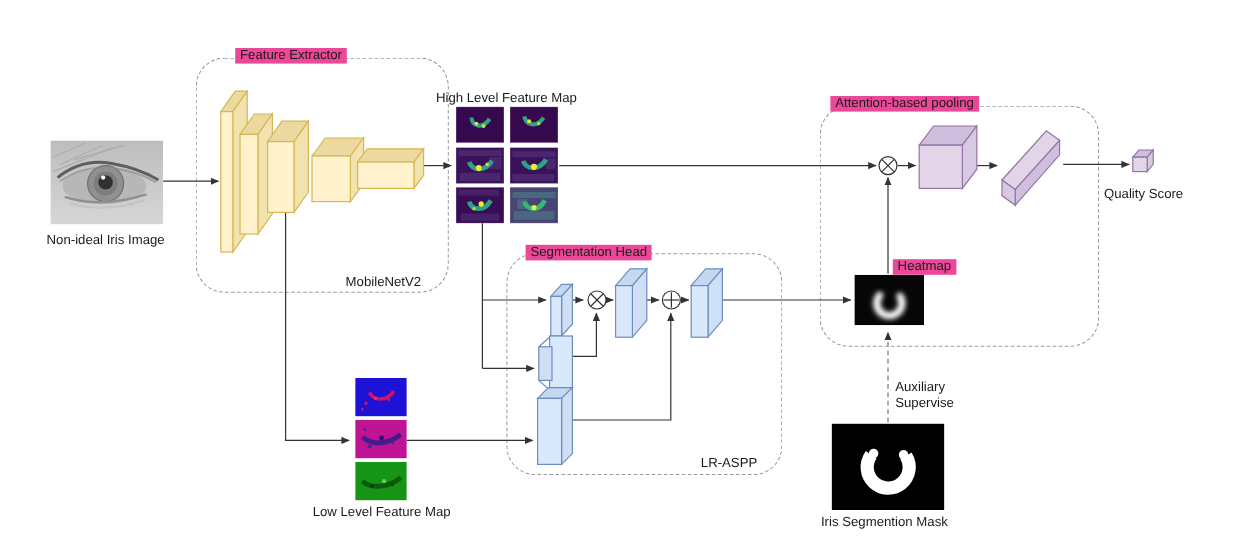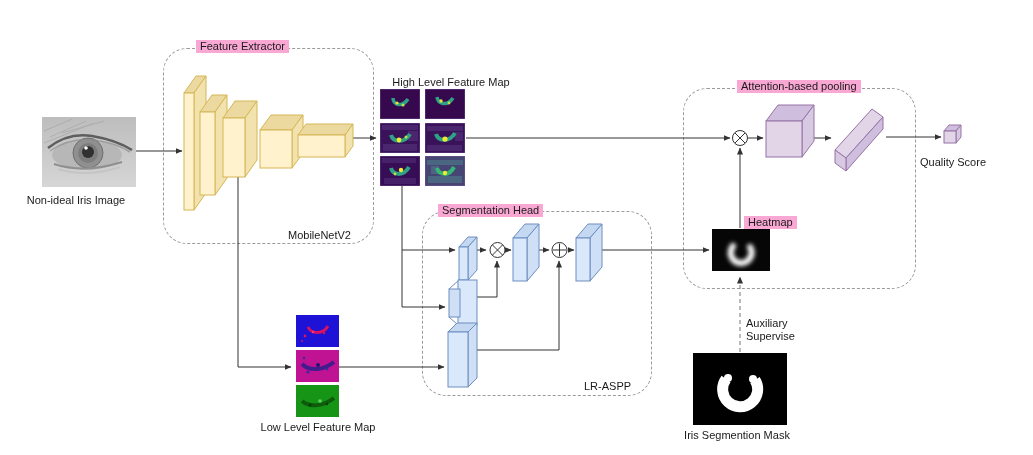--- a/index.html
+++ b/index.html
@@ -2,21 +2,21 @@
 <html><head>
 <meta charset="utf-8">
 <style>
   html,body{margin:0;padding:0;background:#fff;}
   #stage{
     position:relative;width:1033px;height:455px;background:#ffffff;overflow:hidden;
     font-family:"Liberation Sans", sans-serif;color:#1a1a1a;
   }
   .dbox{position:absolute;border:1px dashed #9a9a9a;border-radius:24px;background:transparent;}
   .lbl{position:absolute;font-size:11px;line-height:13px;white-space:nowrap;color:#1a1a1a;}
-  .lbl.onborder{background:#f9a8d4;padding:0 4px;}
+  .lbl.onborder{background:#ec4899;padding:0 4px;}
   .center{transform:translateX(-50%);}
   svg{display:block;}
   .imgbox{position:absolute;}
   .imgbox svg{width:100%;height:100%;}
   #overlay{position:absolute;left:0;top:0;z-index:3;pointer-events:none;}
   .z2{z-index:2;} .z4{z-index:4;}
 </style>
 </head>
 <body>
 
@@ -288,28 +288,28 @@
 
   <div class="imgbox z4" style="left:693px;top:353px;width:94px;height:72px;">
     <svg viewBox="0 0 94 72">
       <rect width="94" height="72" fill="#000000"></rect>
       <path d="M33,26 A17.5,17.5 0 1 0 62,27" fill="none" stroke="#ffffff" stroke-width="11"></path>
       <circle cx="35" cy="25" r="4" fill="#ffffff"></circle>
         <circle cx="60" cy="26" r="4" fill="#ffffff"></circle>
     </svg>
   </div>
 
-  <div class="lbl z4 center" style="left:76px;top:194px;">Non-ideal Iris Image</div>
+  <div class="lbl z4 center" style="left:88px;top:194px;">Non-ideal Iris Image</div>
   <div class="lbl z4 onborder" style="left:196px;top:40px;">Feature Extractor</div>
   <div class="lbl z4" style="left:288px;top:229px;">MobileNetV2</div>
-  <div class="lbl z4 center" style="left:422px;top:76px;margin-left:29px;">High Level Feature Map</div>
+  <div class="lbl z4 center" style="left:422px;top:76px;">High Level Feature Map</div>
   <div class="lbl z4 center" style="left:318px;top:421px;text-align:center;">Low Level Feature Map</div>
   <div class="lbl z4 onborder" style="left:438px;top:204px;">Segmentation Head</div>
   <div class="lbl z4" style="left:584px;top:380px;text-align:center;">LR-ASPP</div>
-  <div class="lbl z4 onborder" style="left:737px;top:80px;">Attention-based pooling</div>
+  <div class="lbl z4 onborder" style="left:692px;top:80px;">Attention-based pooling</div>
   <div class="lbl z4 onborder" style="left:744px;top:216px;">Heatmap</div>
   <div class="lbl z4" style="left:746px;top:317px;">
     <div>Auxiliary</div>
     <div>Supervise</div>
   </div>
   <div class="lbl z4 center" style="left:737px;top:429px;">Iris Segmention Mask</div>
   <div class="lbl z4 center" style="left:953px;top:156px;">Quality Score</div>
 
 </div>
 

